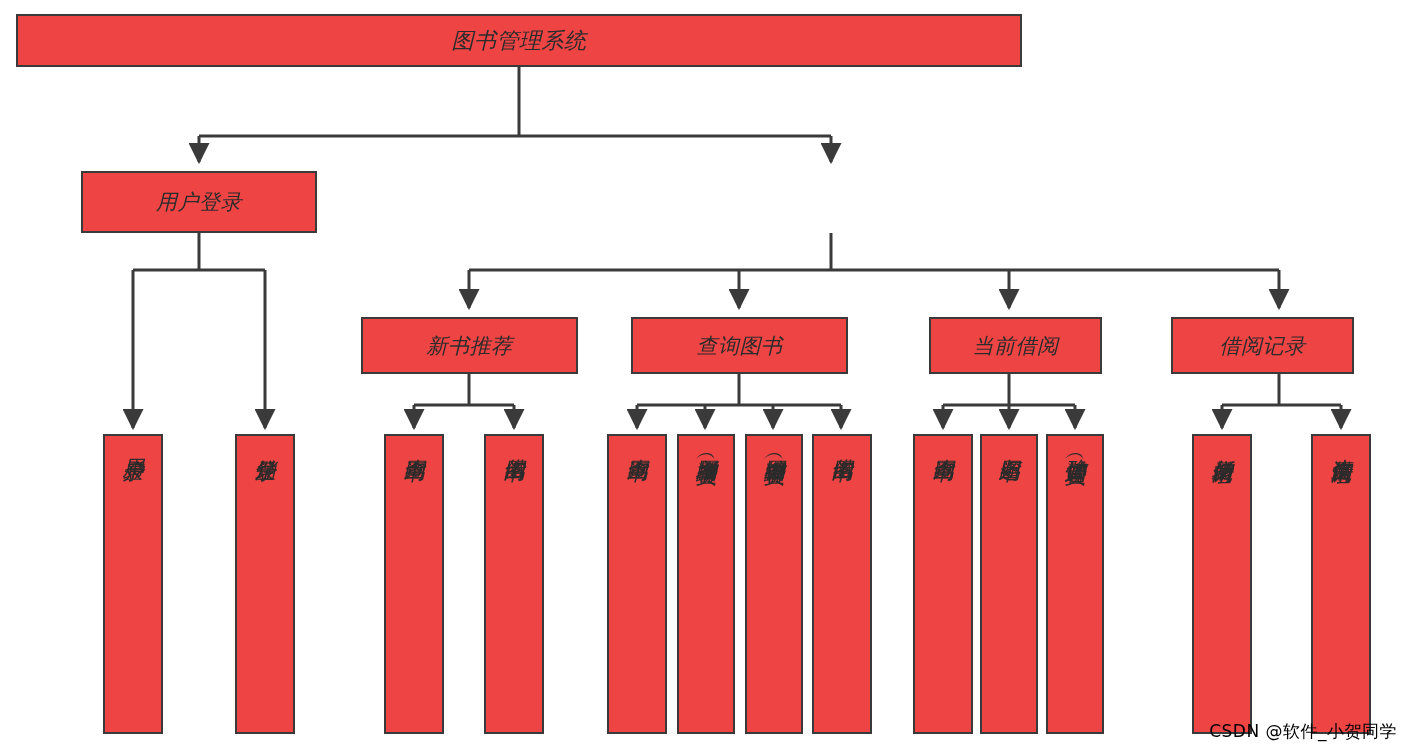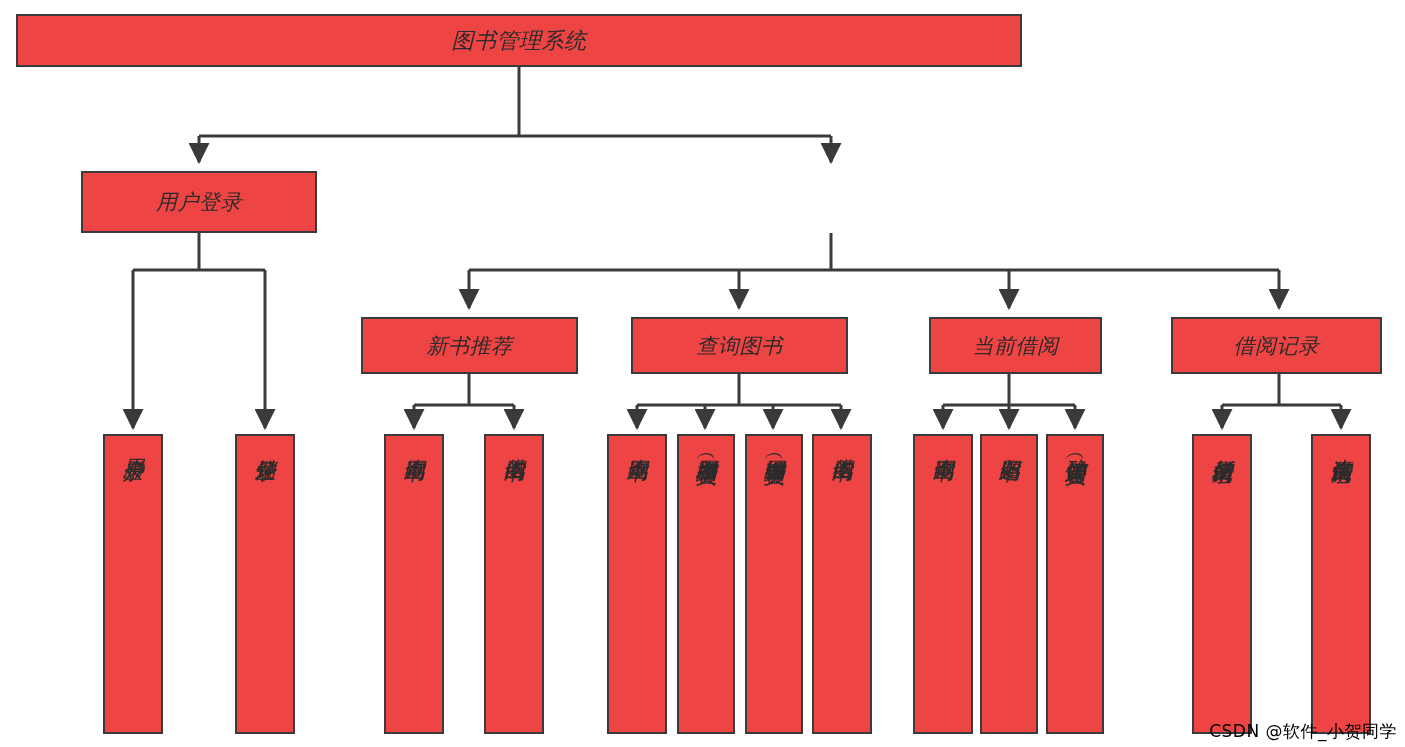--- a/index.html
+++ b/index.html
@@ -138,21 +138,21 @@
   </div>
 
   <div class="node horiz" style="left:631px; top:317px; width:217px; height:57px;">
     <span>查询图书</span>
   </div>
 
   <div class="node horiz" style="left:901px; top:317px; width:173px; height:57px;margin-left:28px;">
     <span>当前借阅</span>
   </div>
 
-  <div class="node horiz" style="left:1171px; top:317px; width:211px; height:57px;">
+  <div class="node horiz" style="left:1171px; top:317px; width:183px; height:57px;">
     <span>借阅记录</span>
   </div>
 
   <div class="node vert" style="left:103px; top:434px; width:60px; height:300px;">
     <span class="vlabel">用户登录</span>
   </div>
 
   <div class="node vert" style="left:235px; top:434px; width:60px; height:300px;">
     <span class="vlabel">注销登录</span>
   </div>

